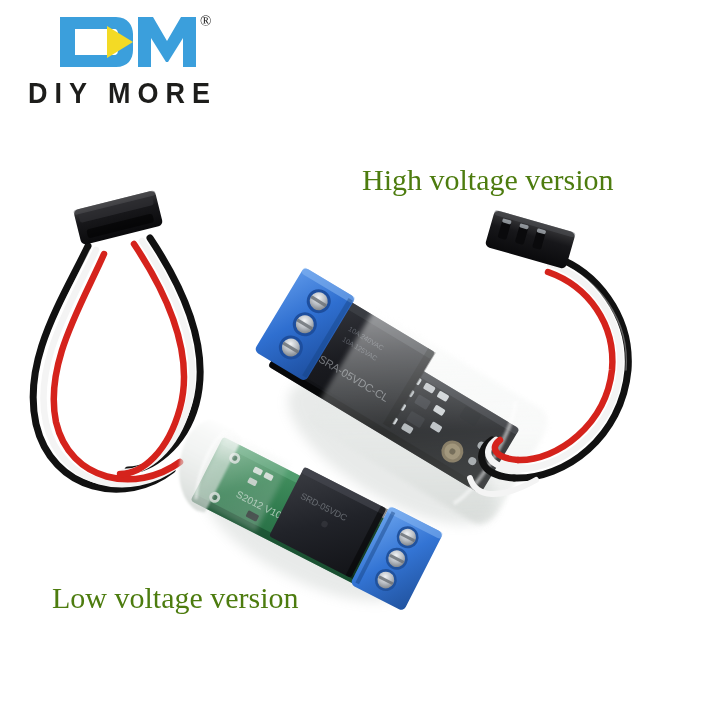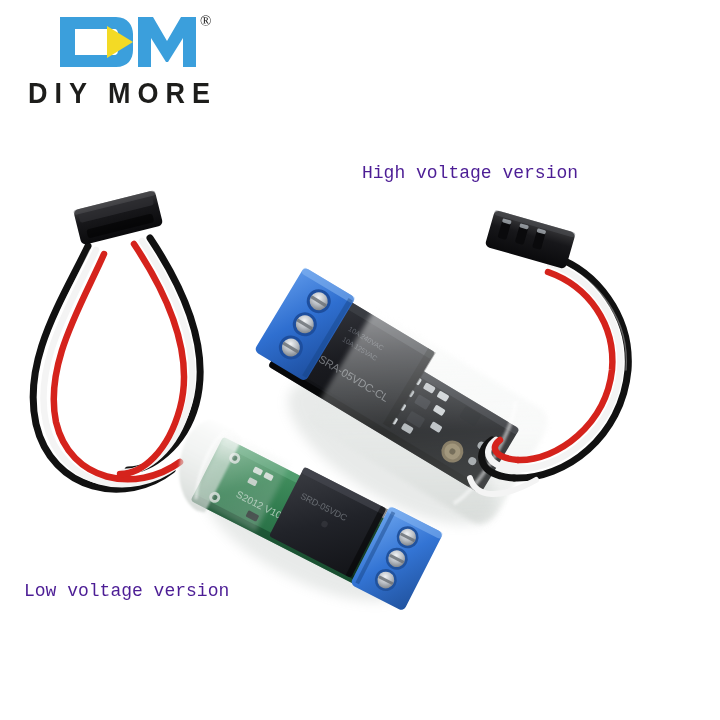--- a/index.html
+++ b/index.html
@@ -49,27 +49,27 @@
     color: #1d1d1b;
     font-weight: 700;
     font-family: "Liberation Sans", sans-serif;
     transform: scaleY(1.06);
     transform-origin: left top;
   }
 
   
   .caption {
     position: absolute;
-    color: #4c1d95;
-    font-size: 18px;
-    font-family: Liberation Mono, monospace;
+    color: #4d7c0f;
+    font-size: 30px;
+    font-family: Liberation Serif, serif;
     white-space: nowrap;
   }
   #cap-high { left: 362px; top: 163px; }
-  #cap-low  { left: 24px;  top: 581px; }
+  #cap-low  { left: 52px;  top: 581px; }
 
   
   #photo {
     position: absolute;
     left: 0; top: 0;
     width: 720px; height: 720px;
   }
 </style>
 </head>
 <body>

